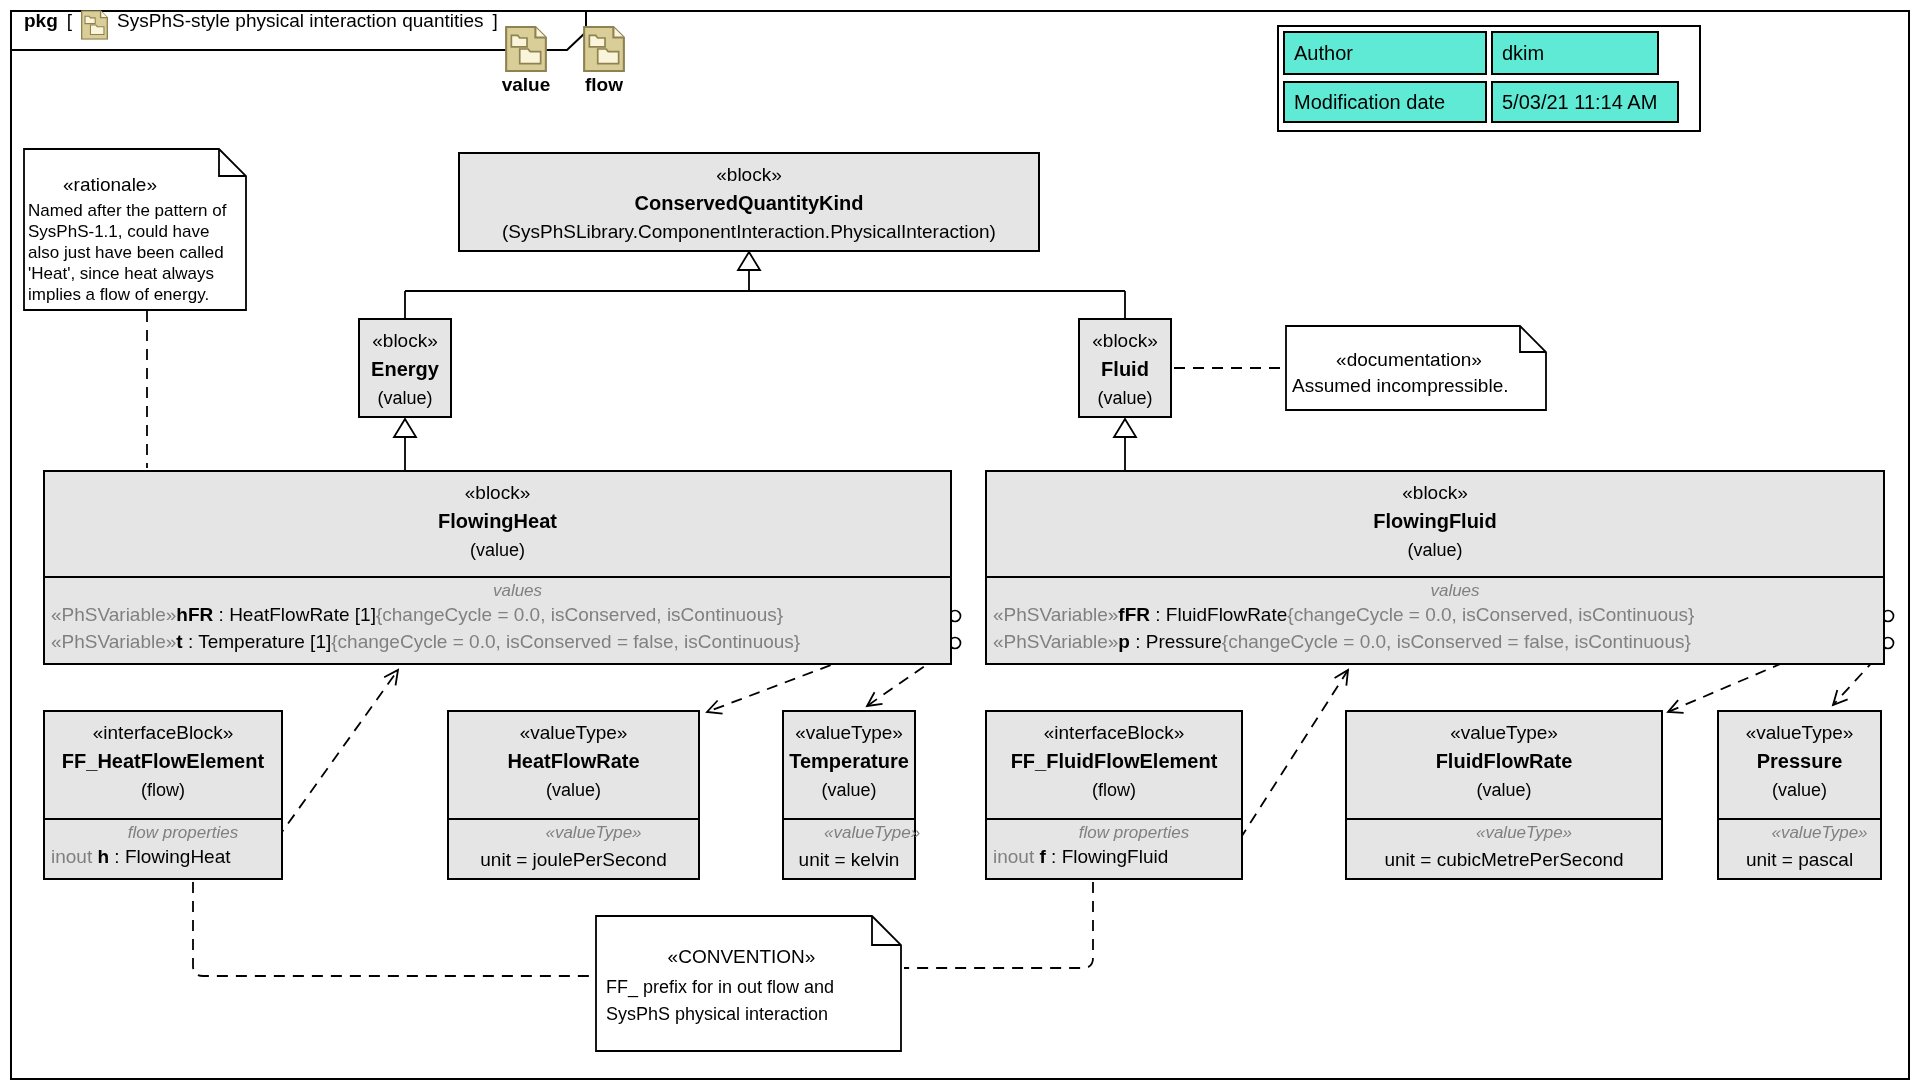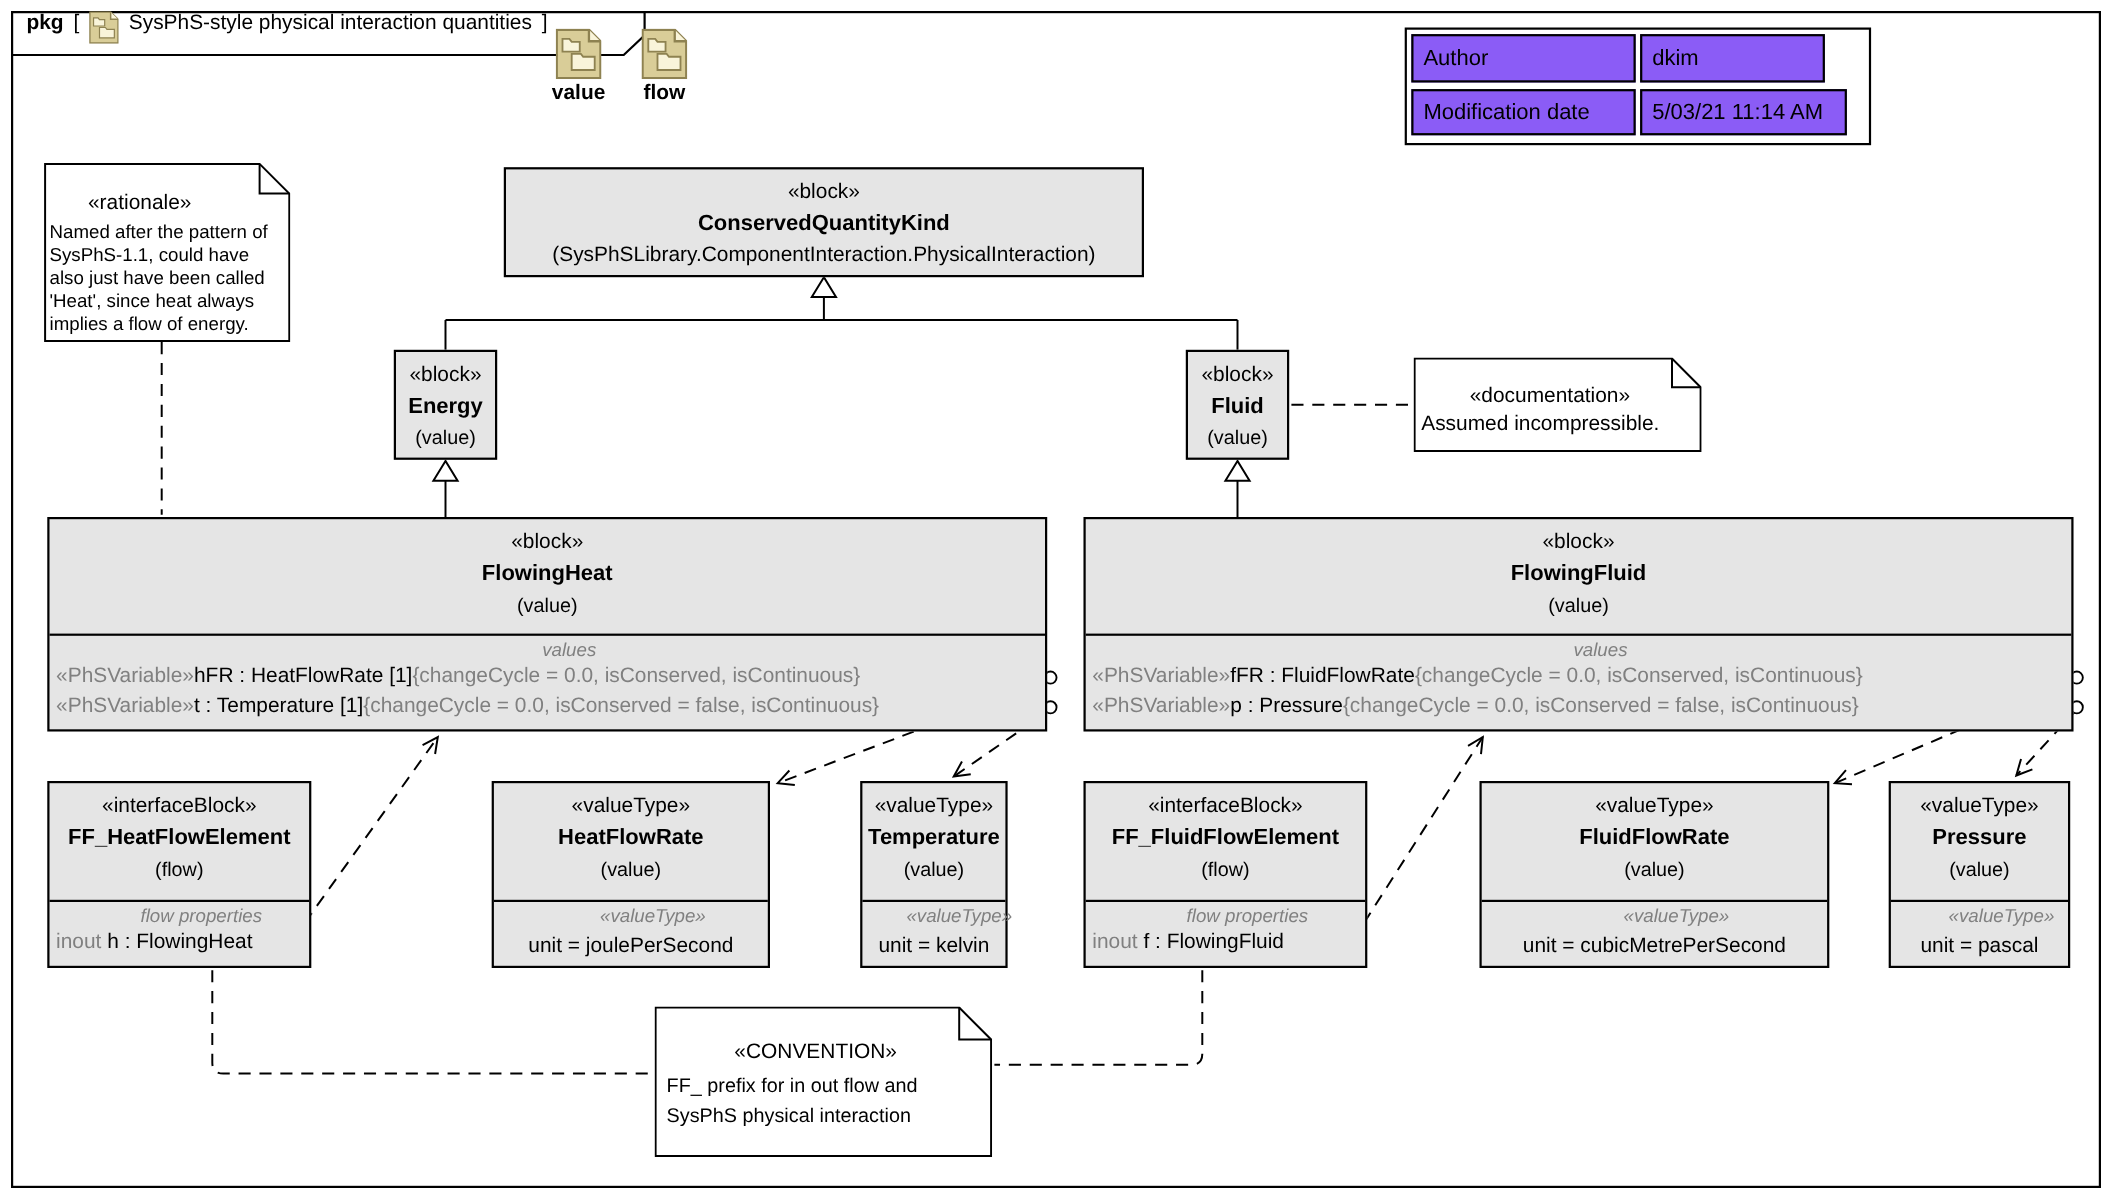--- a/index.html
+++ b/index.html
@@ -7,34 +7,34 @@
     width:1920px;height:1089px;position:relative;background:#ffffff;
     font-family:"Liberation Sans",sans-serif;color:#000;overflow:hidden;
   }
   .abs{position:absolute;}
   .frame{left:10px;top:10px;width:1896px;height:1066px;border:2px solid #000;background:#fff;}
   
   .tab-content{left:10px;top:10px;height:38px;display:flex;align-items:flex-start;padding-left:14px;gap:9px;font-size:19px;}
   .tab-kw{font-weight:bold;}
   
   .tbox{left:1277px;top:25px;width:420px;height:103px;border:2px solid #000;background:#fff;}
-  .tcell{position:absolute;border:2px solid #000;background:#8b5cf6;font-size:20px;display:flex;align-items:center;padding-left:9px;box-sizing:border-box;}
+  .tcell{position:absolute;border:2px solid #000;background:#5eead4;font-size:20px;display:flex;align-items:center;padding-left:9px;box-sizing:border-box;}
   
   .pkg-label{position:absolute;width:80px;text-align:center;font-weight:bold;font-size:19px;}
   
   .block{position:absolute;background:#e5e5e5;border:2px solid #000;box-sizing:border-box;}
   .hdr{display:flex;flex-direction:column;align-items:center;justify-content:flex-start;padding-top:8px;gap:2px;}
   .stereo{font-size:19px;line-height:26px;}
   .bname{font-size:20px;font-weight:bold;line-height:27px;}
   .pkgline{font-size:18px;line-height:26px;}
   .cmp{border-top:2px solid #000;}
   .cmp-label{font-size:17px;font-style:italic;color:#808080;text-align:center;line-height:21px;padding-top:2px;padding-left:40px;}
   .prop{font-size:19px;line-height:27px;padding-left:6px;white-space:nowrap;}
   .gray{color:#808080;}
-  .pname{font-weight:normal;}
+  .pname{font-weight:bold;}
   .unit-line{font-size:19px;text-align:center;line-height:27px;padding-top:3px;}
   
   .note{position:absolute;}
   .note svg{position:absolute;left:0;top:0;}
   .note-stereo{position:absolute;left:0;right:14px;text-align:center;font-size:19px;}
   .note-line{position:absolute;font-size:17px;white-space:nowrap;}
   .conv-line{font-size:18px;}
   
   .wires{left:0;top:0;pointer-events:none;}
   .sol{fill:none;stroke:#000;stroke-width:1.8px;}
@@ -165,21 +165,21 @@
 </div>
 
 <div class="block" style="left:1078px;top:318px;width:94px;height:100px;">
   <div class="hdr">
     <div class="stereo">«block»</div>
     <div class="bname">Fluid</div>
     <div class="pkgline">(value)</div>
   </div>
 </div>
 
-<div class="note" style="left:40px;top:148px;width:188px;height:163px;">
+<div class="note" style="left:23px;top:148px;width:188px;height:163px;">
   <svg width="224" height="163">
     <path d="M1,1 H196 L223,28 V162 H1 Z" fill="#fff" stroke="#000" stroke-width="1.8"></path>
     <path d="M196,1 V28 H223" fill="none" stroke="#000" stroke-width="1.8"></path>
   </svg>
   <div class="note-stereo" style="top:26px;">«rationale»</div>
   <div class="note-line" style="left:5px;top:53px;">Named after the pattern of</div>
   <div class="note-line" style="left:5px;top:74px;">SysPhS-1.1, could have</div>
   <div class="note-line" style="left:5px;top:95px;">also just have been called</div>
   <div class="note-line" style="left:5px;top:116px;">'Heat', since heat always</div>
   <div class="note-line" style="left:5px;top:137px;">implies a flow of energy.</div>

